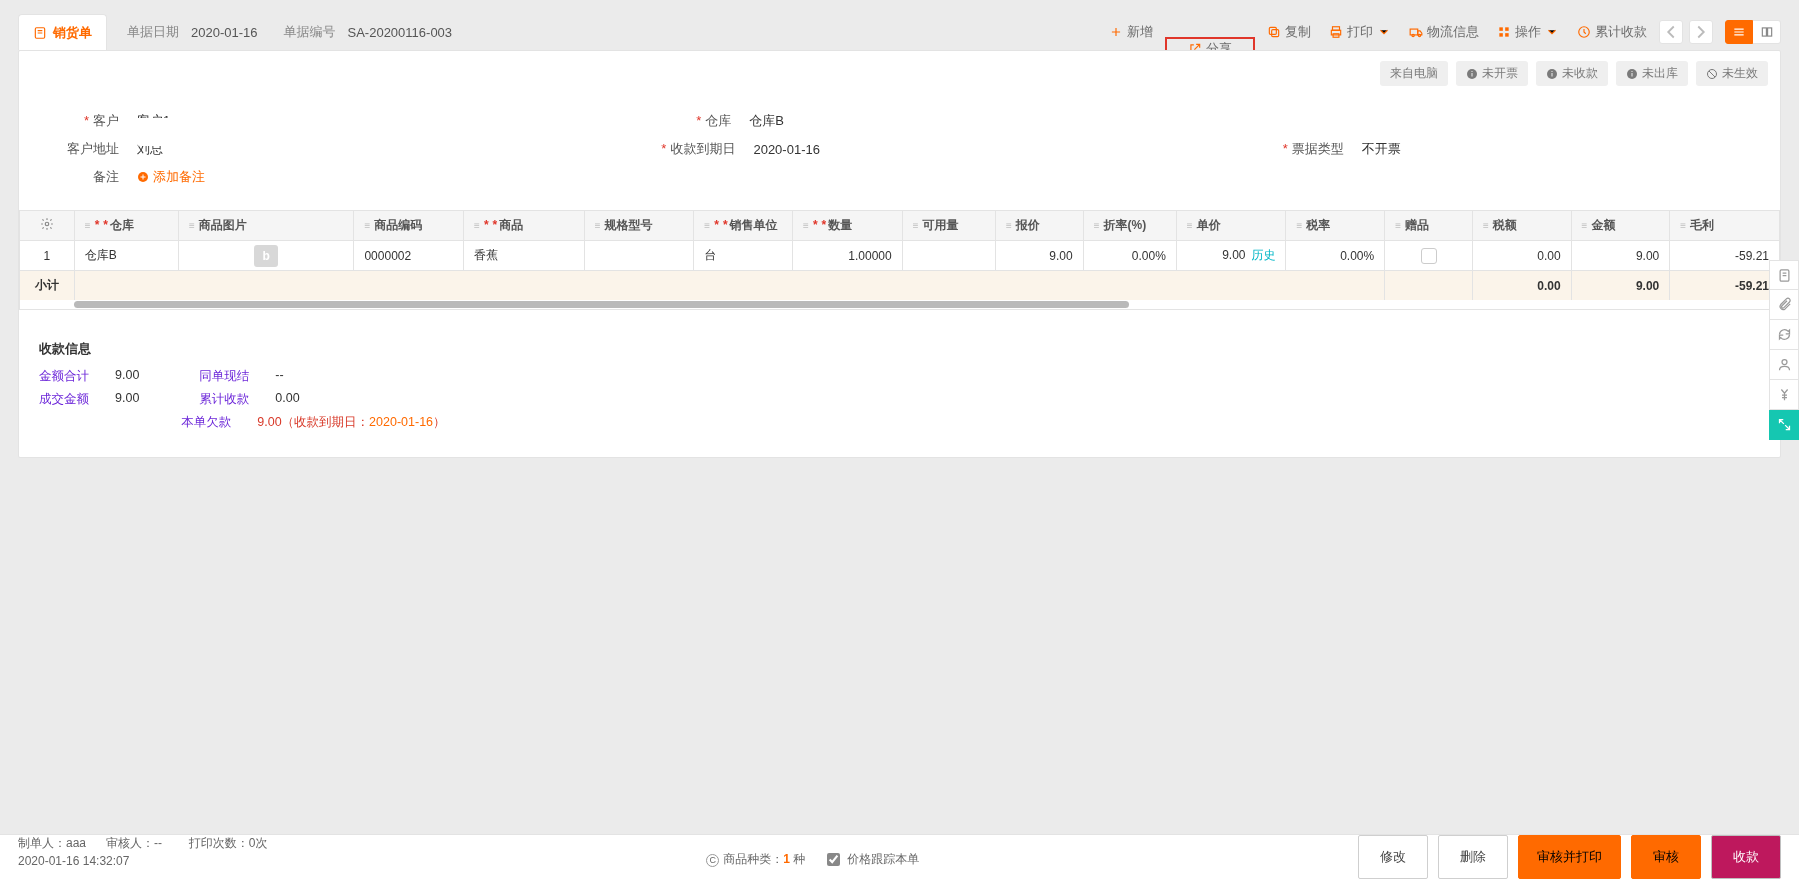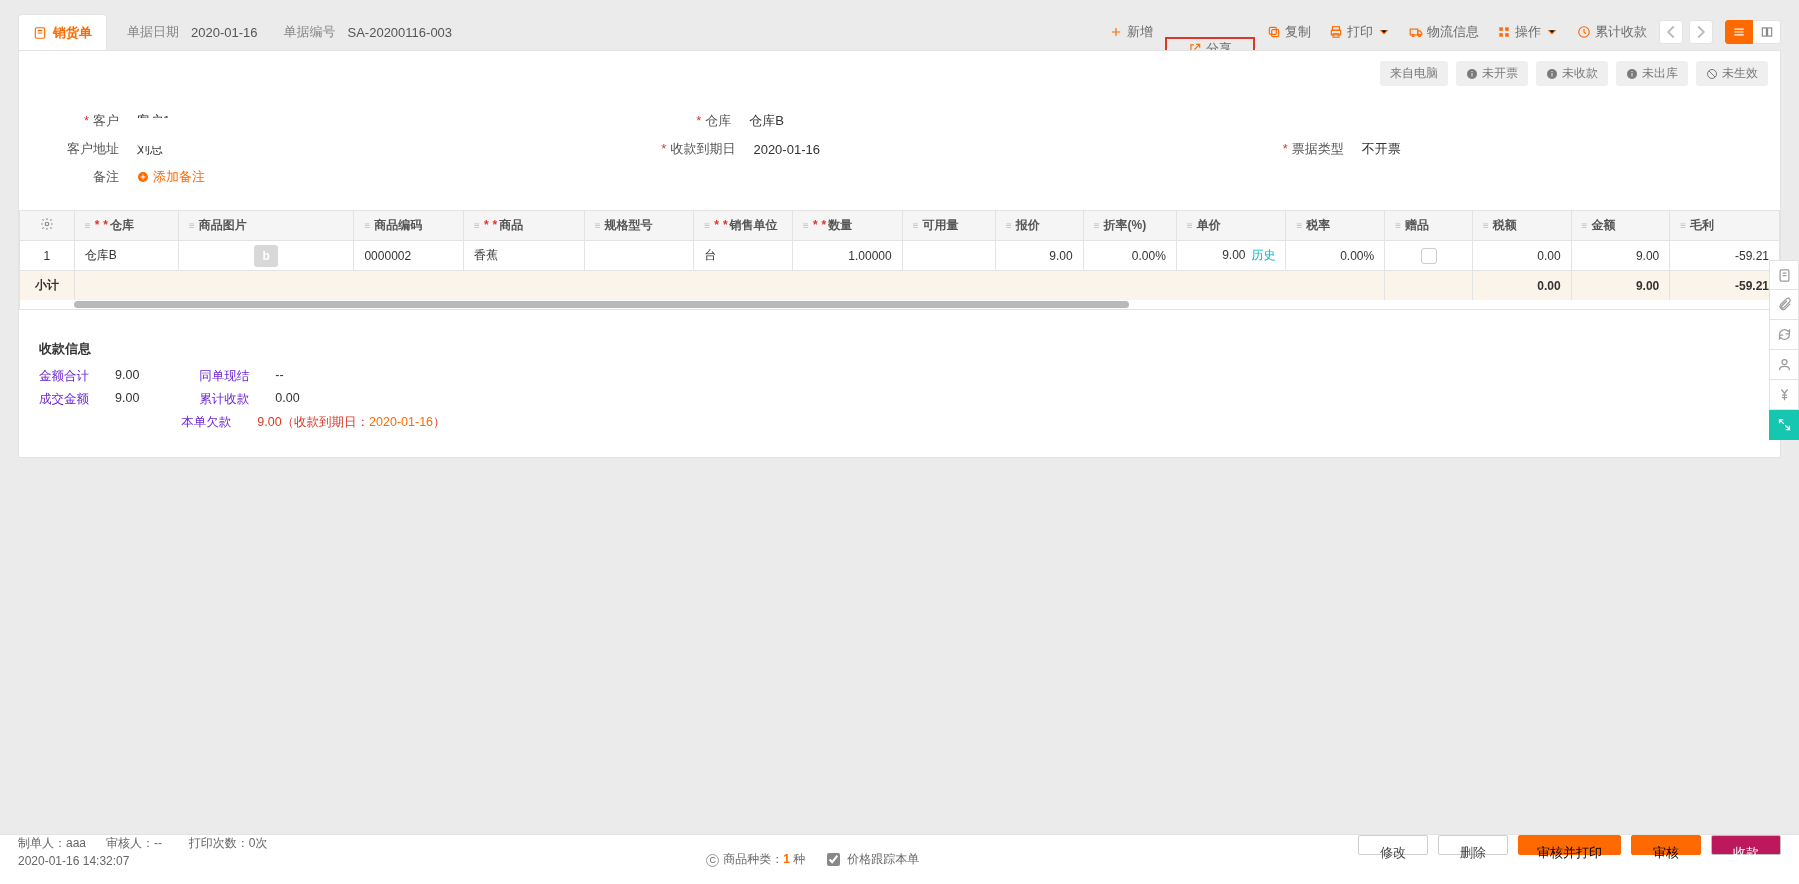--- a/index.html
+++ b/index.html
@@ -97,21 +97,21 @@
   .dock .ditem.expand{background:#15c7b1;border-color:#15c7b1;color:#fff;}
   .dock .ditem + .ditem{border-top:none;}
   .dock svg{width:15px;height:15px;}
 
   
   .footer{position:absolute;left:0;right:0;bottom:0;height:50px;background:#fff;border-top:1px solid var(--line);display:flex;padding:0 18px;font-size:12px;color:#666;}
   .footer .finfo{display:flex;flex-direction:column;gap:2px;}
   .footer .fmid{margin:0 auto;display:flex;align-items:center;gap:18px;}
   .footer .fmid .kinds b{color:var(--orange);}
   .footer .fbtns{display:flex;gap:10px;}
-  .btn{height:20px;min-width:70px;padding:8px 18px;border:1px solid #cfcfcf;background:#fff;border-radius:2px;cursor:pointer;font-size:13px;color:#444;}
+  .btn{height:44px;min-width:70px;padding:8px 18px;border:1px solid #cfcfcf;background:#fff;border-radius:2px;cursor:pointer;font-size:13px;color:#444;}
   .btn.primary{background:var(--orange);border-color:var(--orange);color:#000000;}
   .btn.disabled{background:#be185d;border-color:#bfbfbf;color:#fff;cursor:not-allowed;}
   .cklabel{display:flex;align-items:center;gap:4px;}
   .cklabel input{accent-color:#888;}
   .copyright{width:13px;height:13px;border:1px solid #999;border-radius:50%;display:inline-flex;align-items:center;justify-content:center;font-size:9px;margin-right:4px;}
 </style>
 </head>
 <body>
 
 <div class="topbar">

